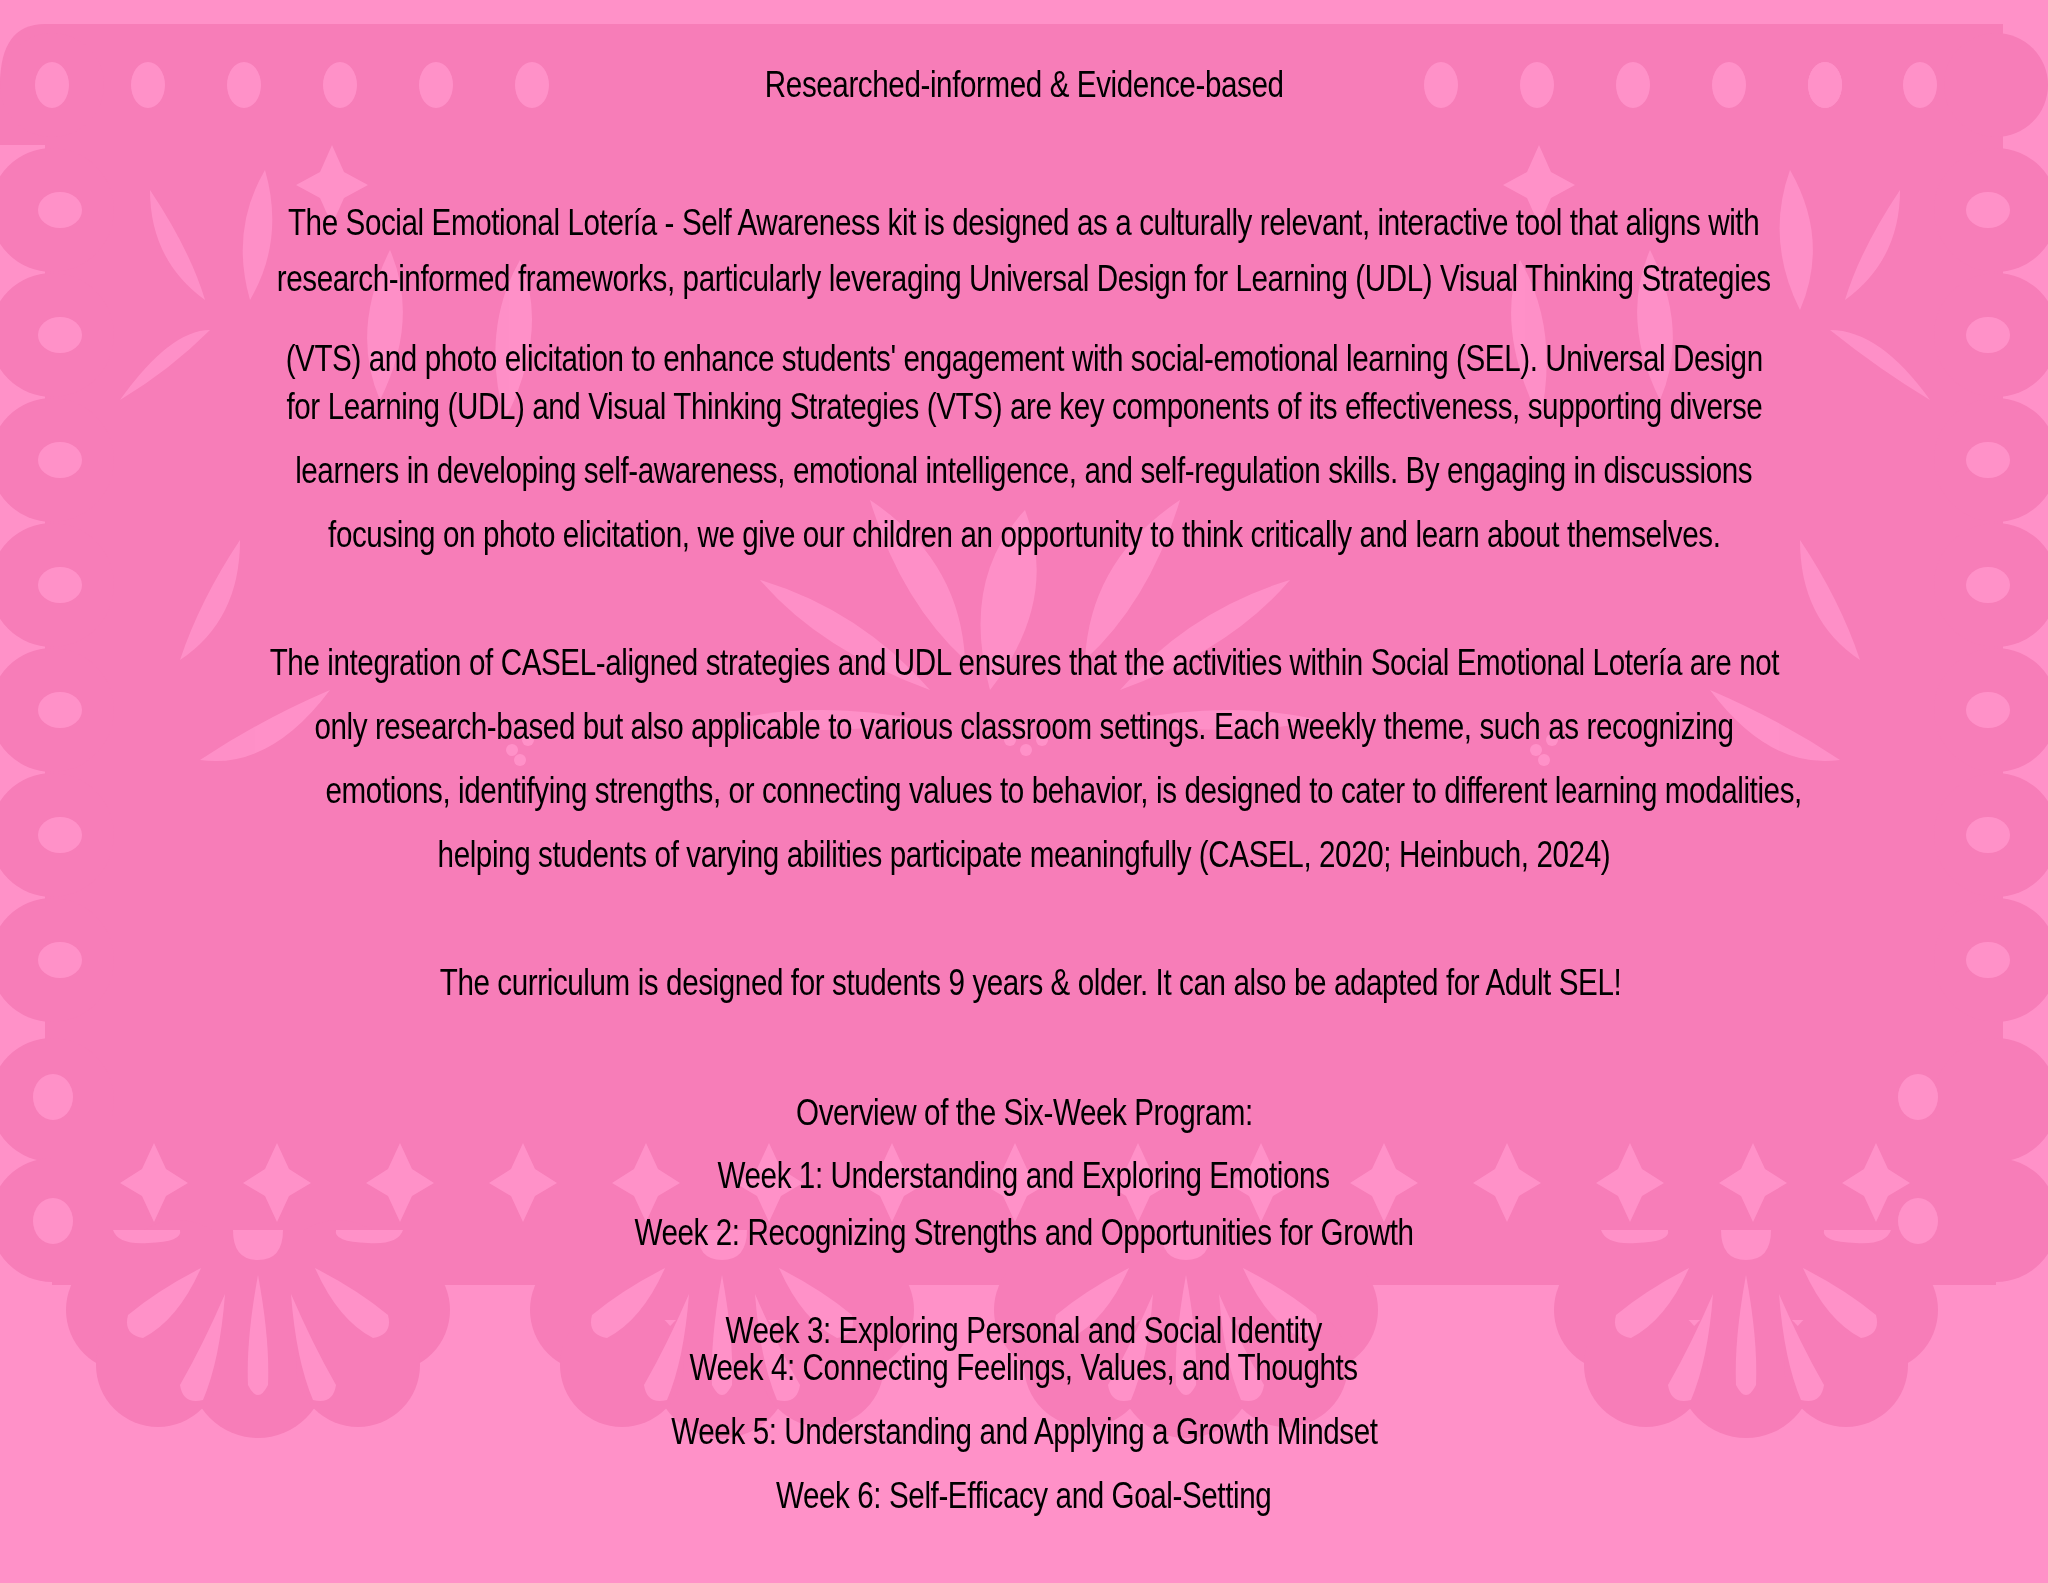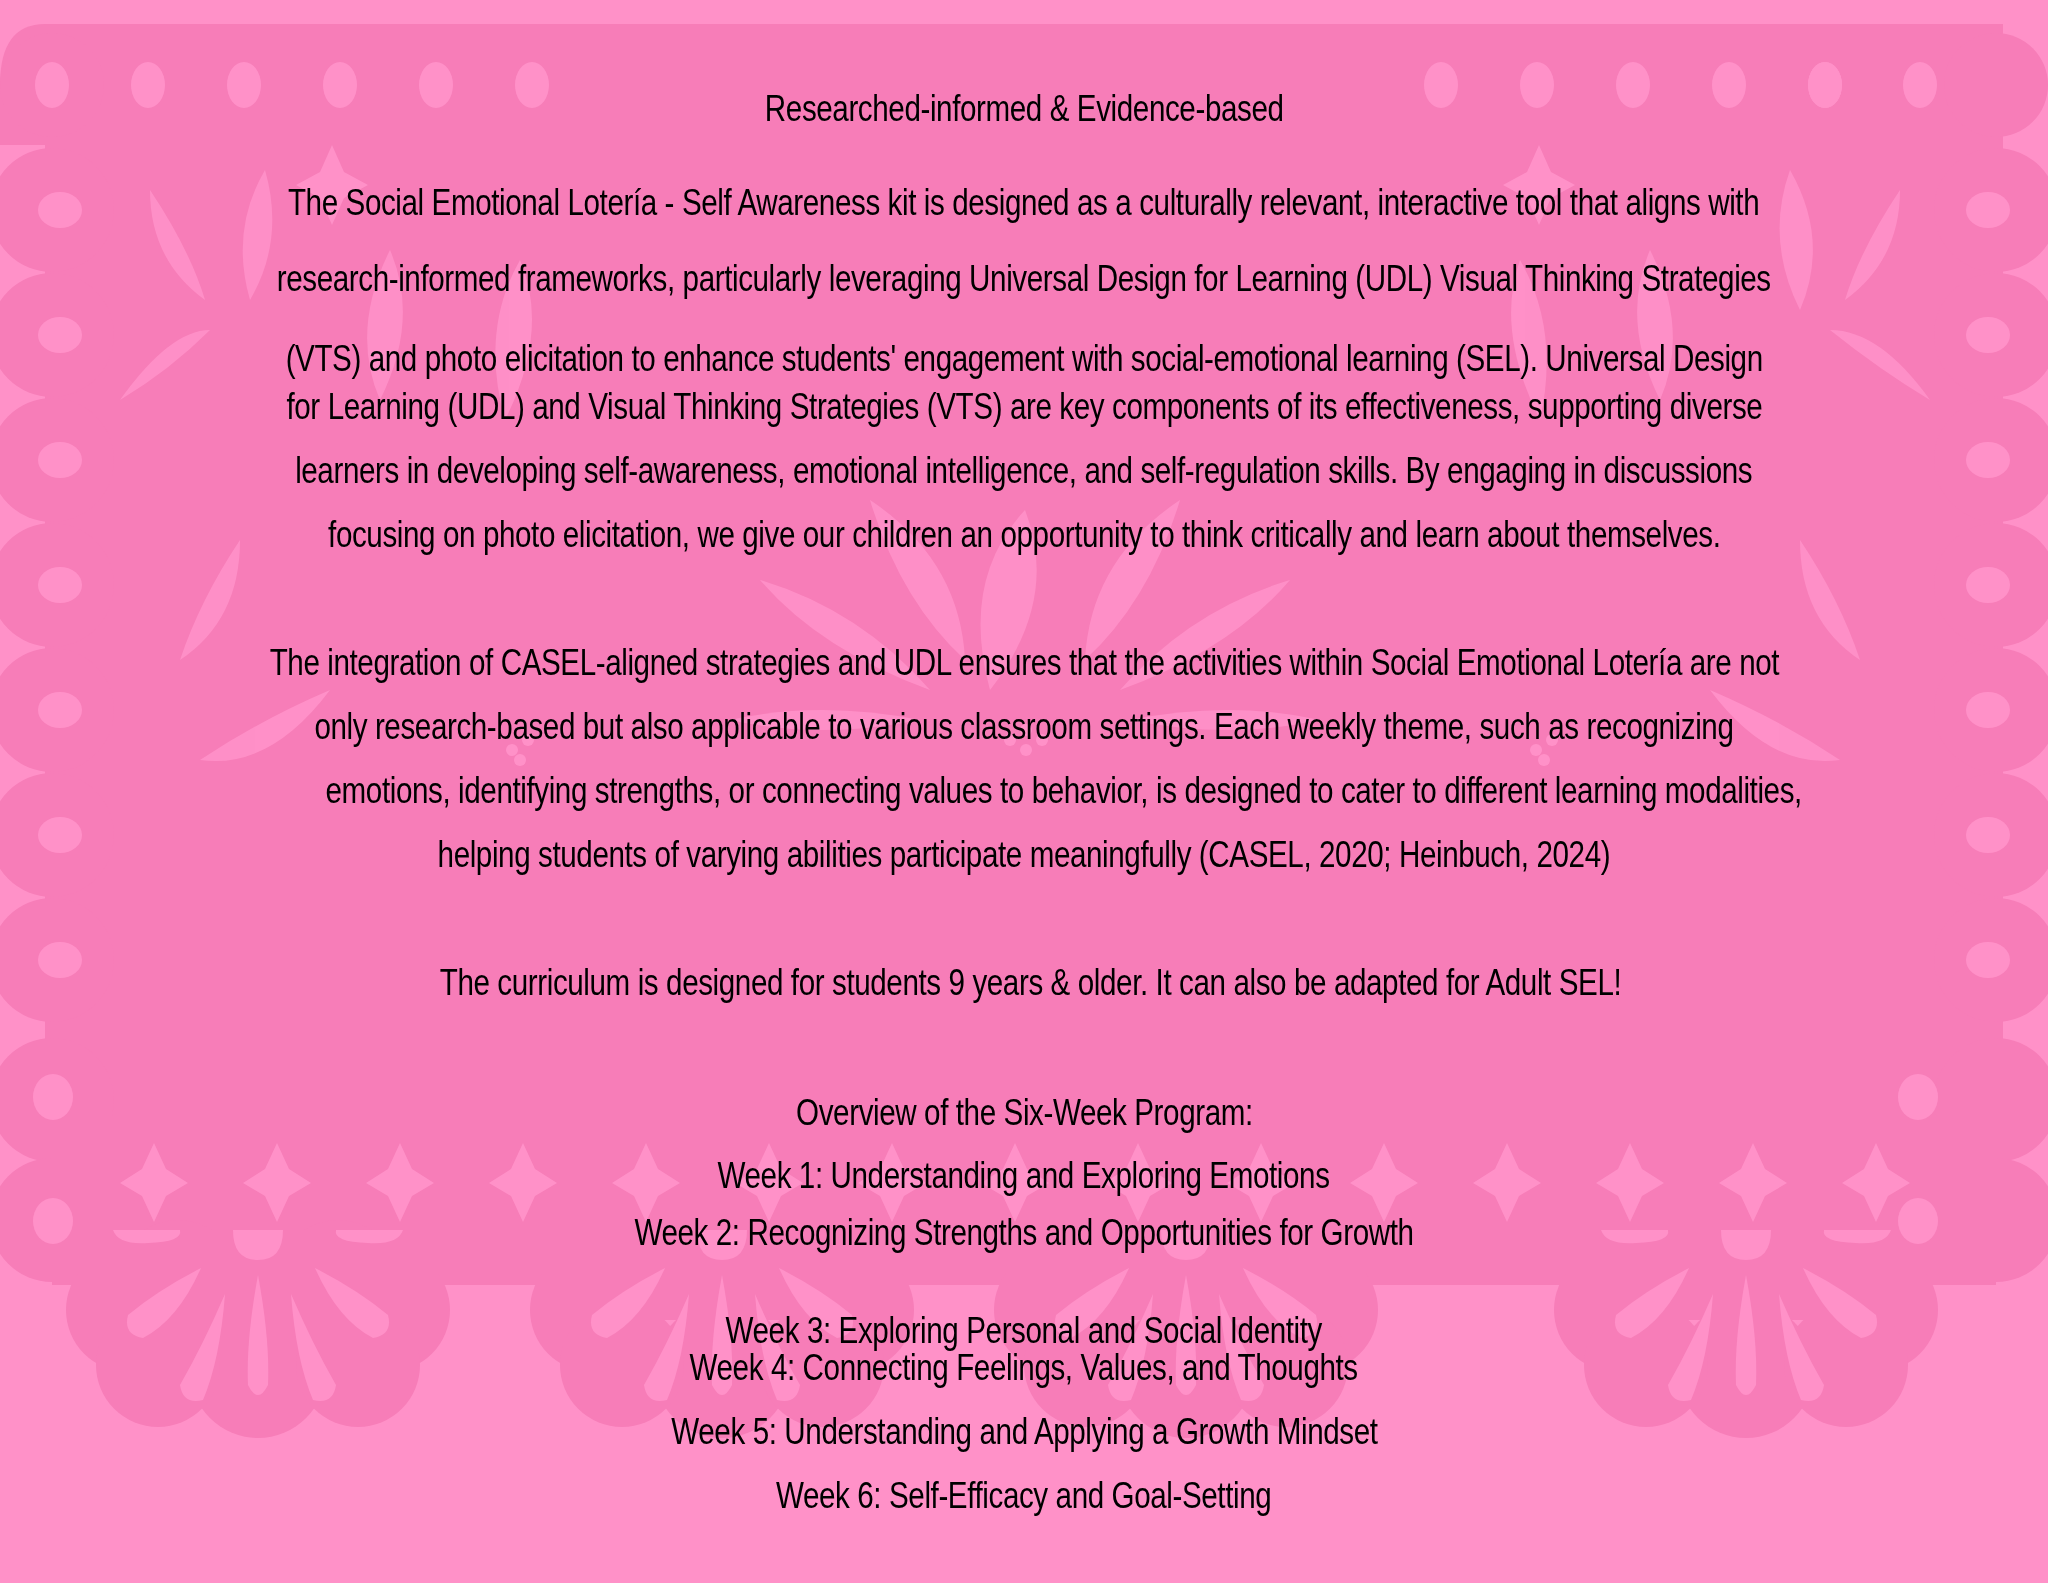--- a/index.html
+++ b/index.html
@@ -255,26 +255,26 @@
       <path d="M-57 -32 Q -100 -10 -130 15 Q -135 35 -115 38 Q -80 20 -57 -32 Z"></path>
       <path d="M57 -32 Q 100 -10 130 15 Q 135 35 115 38 Q 80 20 57 -32 Z"></path>
       <path d="M-25 -70 Q -25 -40 0 -40 Q 25 -40 25 -70 Z"></path>
       <path d="M-145 -70 Q -140 -55 -110 -57 Q -75 -58 -78 -70 Z"></path>
       <path d="M145 -70 Q 140 -55 110 -57 Q 75 -58 78 -70 Z"></path>
     </g>
   </g>
 </svg>
 
 <div class="content">
-  <div class="line" style="top:62px;margin-top:24px;">
+  <div class="line" style="top:62px;">
     <span class="squeeze">Researched-informed &amp; Evidence-based</span>
   </div>
 
   <div>
-    <div class="line" style="top:180px;"><span class="squeeze">The Social Emotional Lotería - Self Awareness kit is designed as a culturally relevant, interactive tool that aligns with</span></div>
+    <div class="line" style="top:200px;"><span class="squeeze">The Social Emotional Lotería - Self Awareness kit is designed as a culturally relevant, interactive tool that aligns with</span></div>
     <div class="line" style="top:256px;"><span class="squeeze">research-informed frameworks, particularly leveraging Universal Design for Learning (UDL) Visual Thinking Strategies</span></div>
     <div class="line" style="top:320px;margin-top:16px;"><span class="squeeze">(VTS) and photo elicitation to enhance students' engagement with social-emotional learning (SEL). Universal Design</span></div>
     <div class="line" style="top:384px;"><span class="squeeze">for Learning (UDL) and Visual Thinking Strategies (VTS) are key components of its effectiveness, supporting diverse</span></div>
     <div class="line" style="top:448px;"><span class="squeeze">learners in developing self-awareness, emotional intelligence, and self-regulation skills. By engaging in discussions</span></div>
     <div class="line" style="top:512px;"><span class="squeeze">focusing on photo elicitation, we give our children an opportunity to think critically and learn about themselves.</span></div>
   </div>
 
   <div>
     <div class="line" style="top:640px;"><span class="squeeze">The integration of CASEL-aligned strategies and UDL ensures that the activities within Social Emotional Lotería are not</span></div>
     <div class="line" style="top:704px;"><span class="squeeze">only research-based but also applicable to various classroom settings. Each weekly theme, such as recognizing</span></div>

